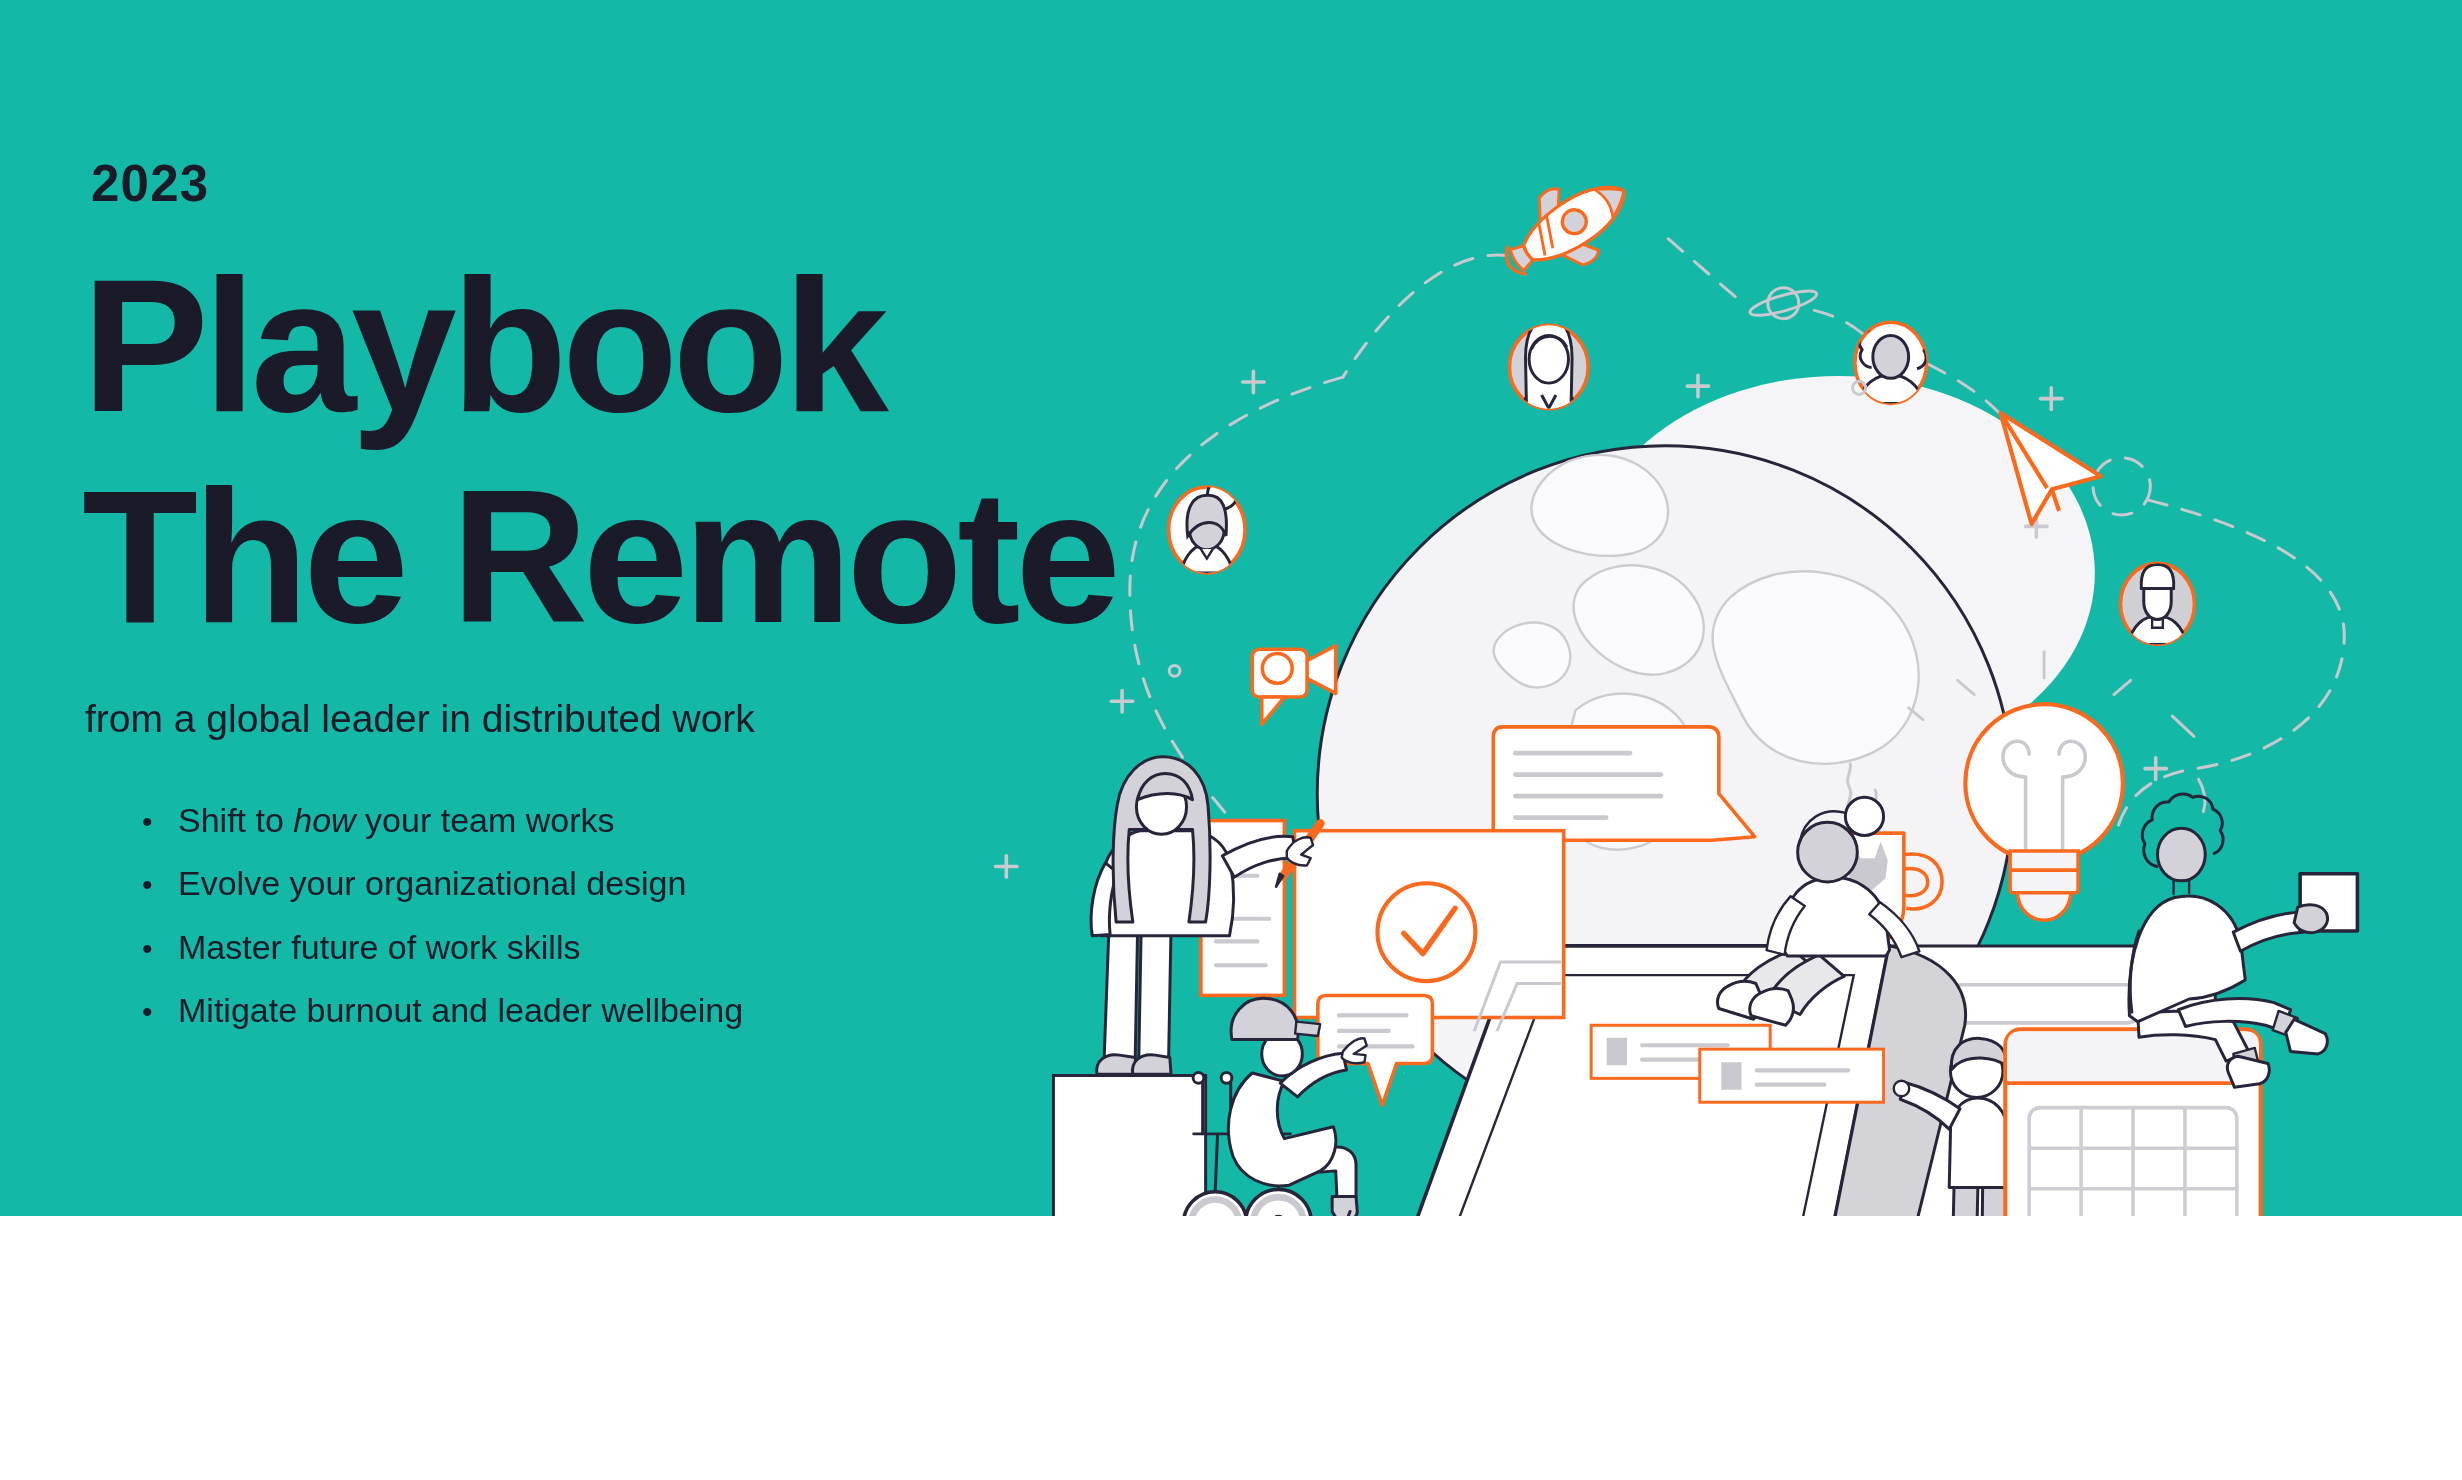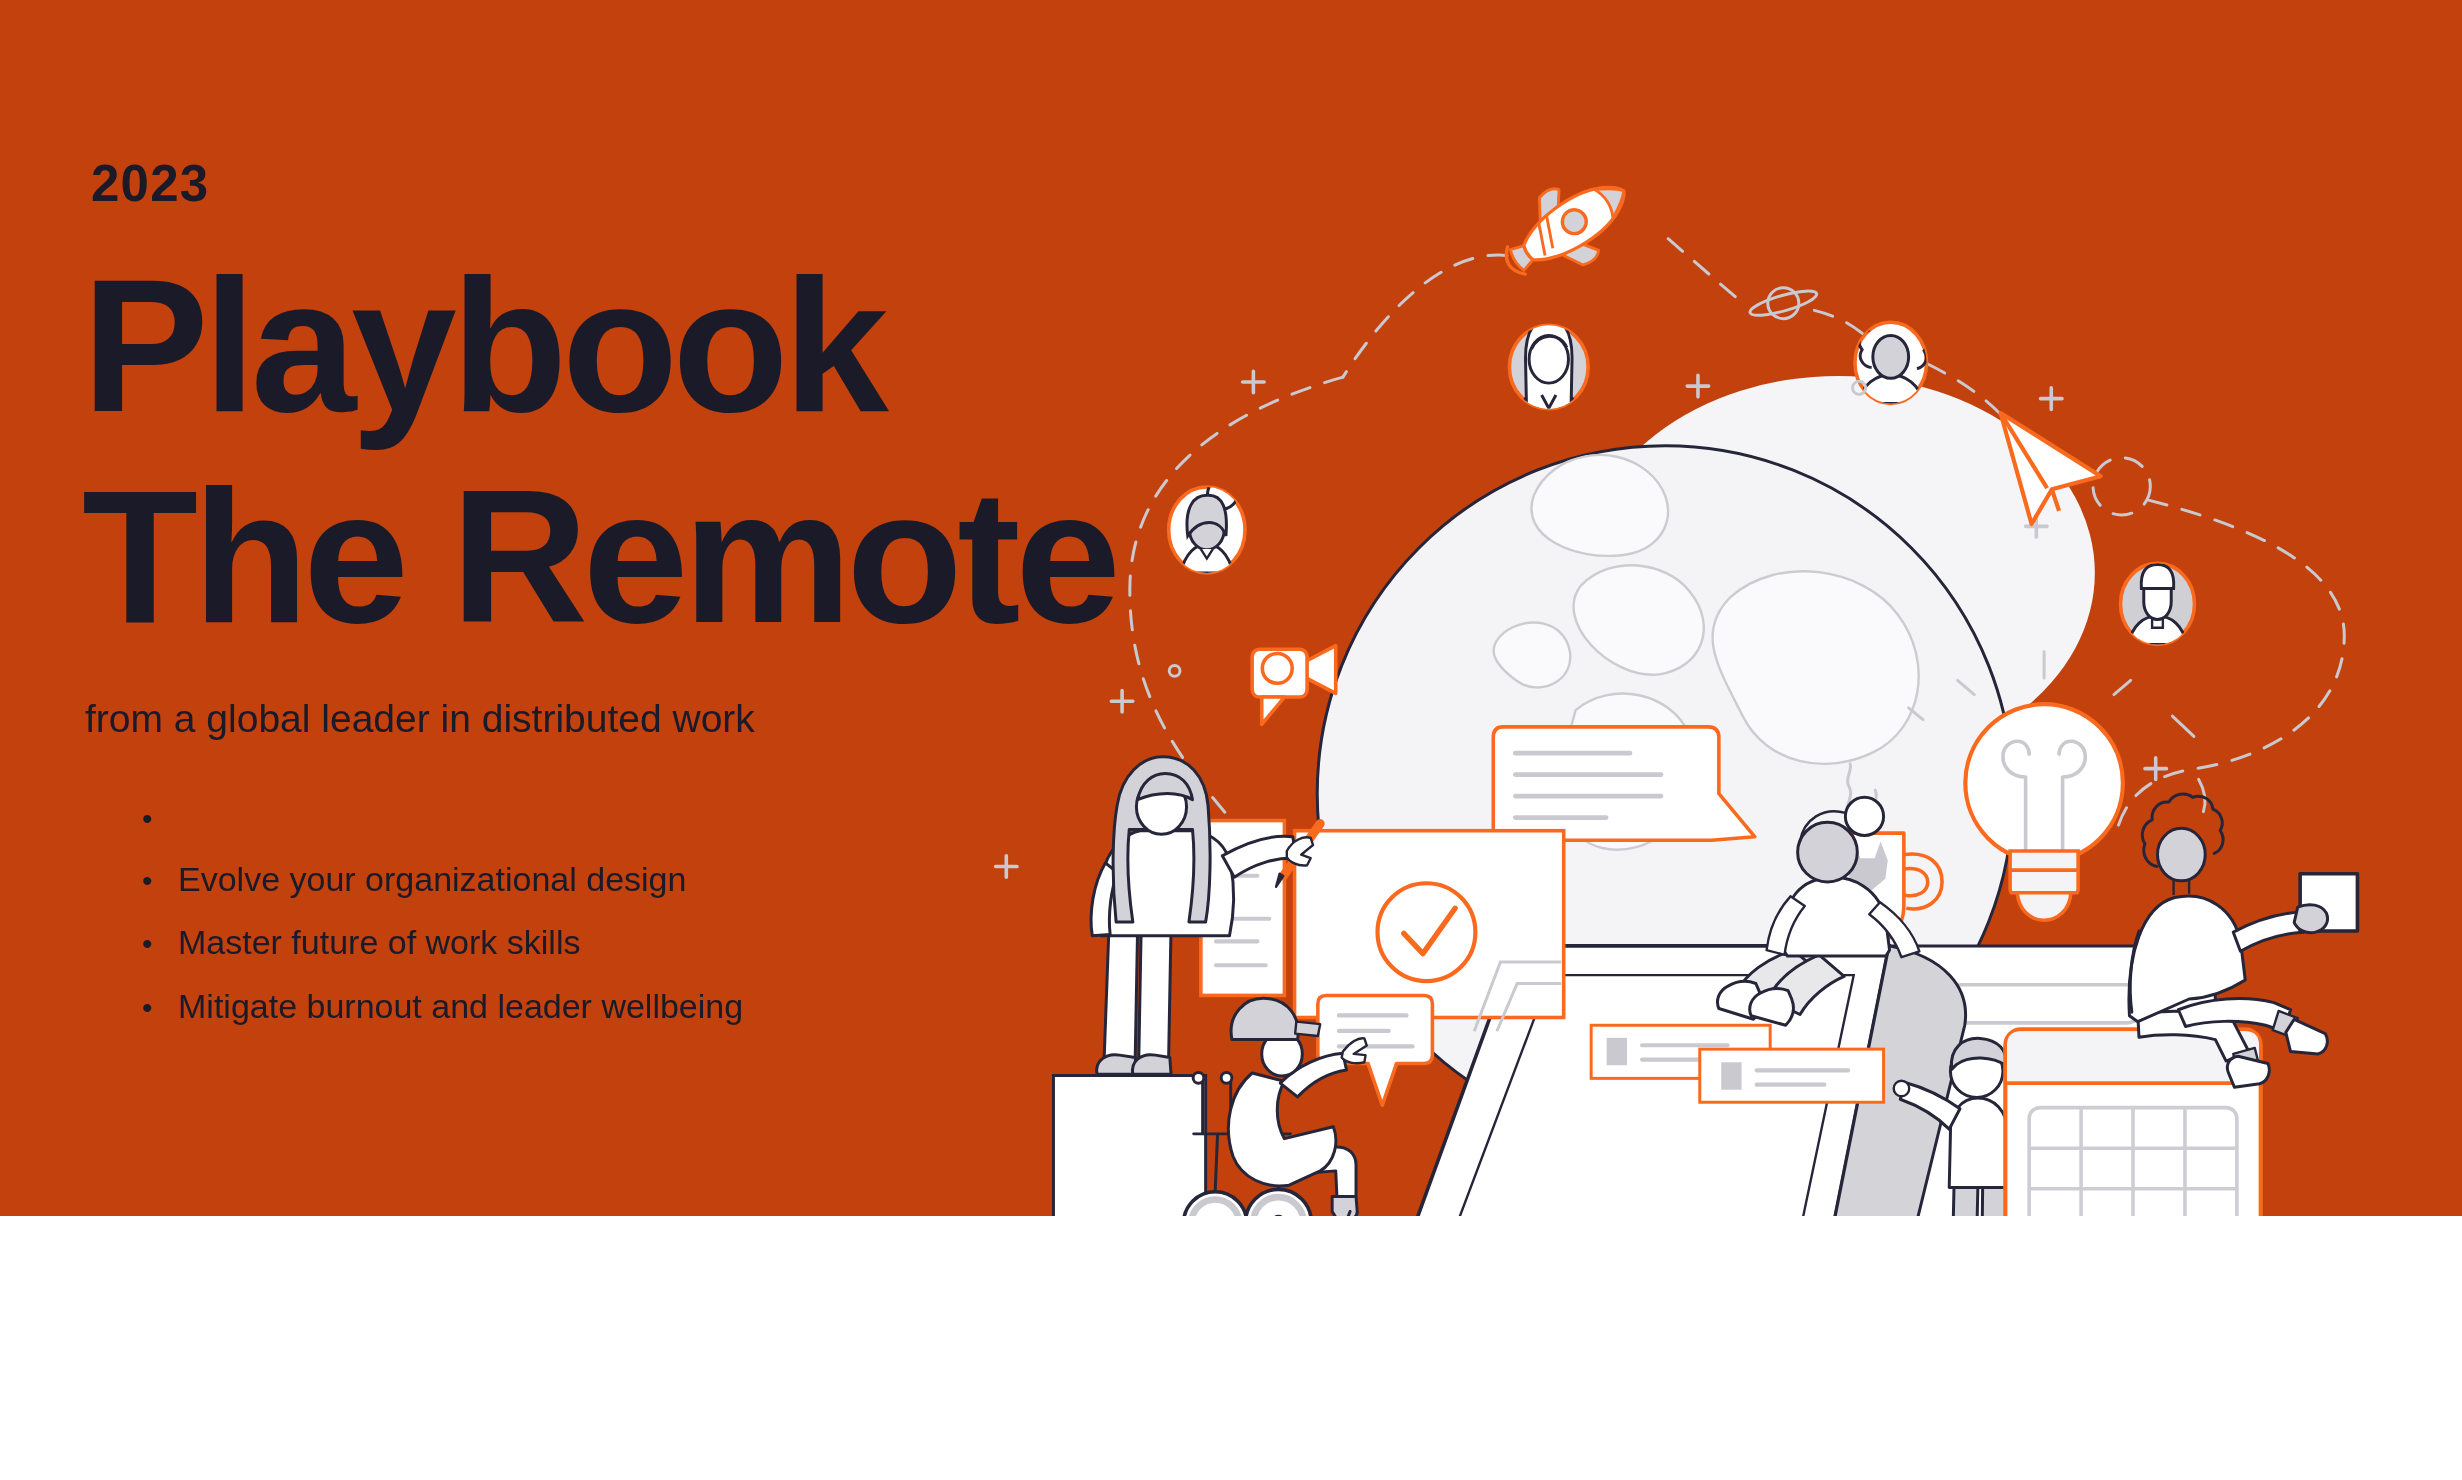--- a/index.html
+++ b/index.html
@@ -1,17 +1,17 @@
 <!DOCTYPE html>
 <html style="font-size:9.6px"><head>
 <meta charset="utf-8">
 <style>
   html,body{margin:0;padding:0;background:#ffffff;}
   body{width:2462px;height:1480px;font-family:"Liberation Sans",sans-serif;color:#1B1A28;}
-  .canvas{position:relative;width:2462px;height:1216px;overflow:hidden;background:#c2410c;}
+  .canvas{position:relative;width:2462px;height:1216px;overflow:hidden;background:#14b8a6;}
   .illu{position:absolute;left:0;top:0;width:2462px;height:1480px;}
   .hero{position:absolute;left:0;top:0;width:1254px;height:1480px;}
   .year{position:absolute;left:91px;top:154px;font-size:51px;font-weight:bold;letter-spacing:1.2px;color:#1B1A28;}
   .title{position:absolute;left:82px;top:240px;font-size:190px;font-weight:bold;line-height:1.11;letter-spacing:-5.4px;color:#1B1A28;white-space:nowrap;}
   .subtitle{position:absolute;left:85px;top:697px;font-size:39px;font-weight:400;color:#1B1A28;}
   .bullets{position:absolute;left:142px;top:802px;margin:0;padding:0;list-style:none;}
   .bullets li{display:flex;align-items:baseline;font-size:34px;line-height:1.1;margin-bottom:26px;color:#1B1A28;}
   .bullets li .dot{width:36px;font-size:30px;}
   .bullets li em{font-style:italic;}
   .logo{position:absolute;left:88px;top:1264px;display:flex;align-items:center;gap:1px;}
@@ -350,20 +350,21 @@
     <div class="year">2023</div>
     <div class="title">
       <div>Playbook</div>
       <div>The Remote</div>
     </div>
     <div class="subtitle">from a global leader in distributed work</div>
 
     <ul class="bullets">
       <li>
         <span class="dot">•</span>
+        <span><span>Shift to </span><em>how</em><span> your team works</span></span>
       </li>
       <li>
         <span class="dot">•</span>
         <span><span>Evolve your organizational design</span><em></em><span></span></span>
       </li>
       <li>
         <span class="dot">•</span>
         <span><span>Master future of work skills</span><em></em><span></span></span>
       </li>
       <li>

